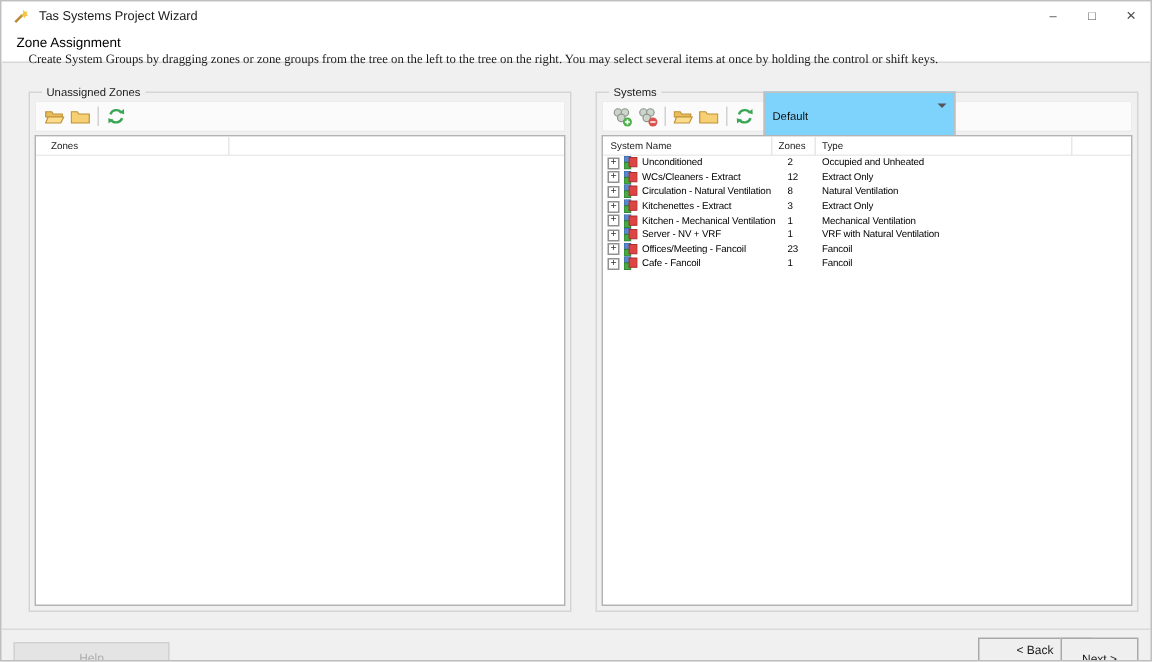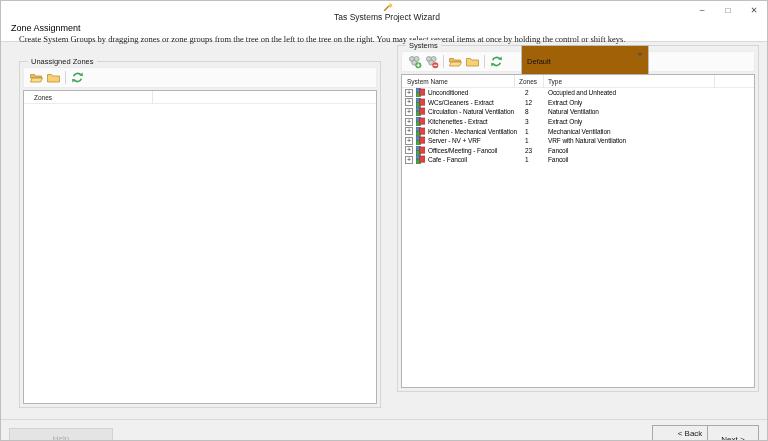--- a/index.html
+++ b/index.html
@@ -3,42 +3,42 @@
 <meta charset="utf-8">
 <style>
   * { margin:0; padding:0; box-sizing:border-box; }
   html,body { width:768px; height:441px; font-family:"Liberation Sans", sans-serif; }
   .window { position:relative; width:768px; height:441px; background:#f0f0f0;
             border:1px solid #bfbfbf; overflow:hidden; }
 
   
   .topband { position:absolute; left:0; top:0; width:100%; height:41px; background:#ffffff;
              border-bottom:1px solid #d8d8d8; }
-  .titlebar { position:relative; height:18px; display:flex; align-items:center;flex-direction:column; }
+  .titlebar { position:relative; height:18px; display:flex; align-items:center; }
   .app-icon { margin-left:8px; display:flex; }
   .title-text { margin-left:6px; font-size:8.5px; color:#1a1a1a; }
   .win-controls { position:absolute; right:0; top:0; height:18px; display:flex; }
   .winbtn { width:26px; height:18px; display:flex; align-items:center; justify-content:center;
             font-size:8.5px; color:#4d4d4d; cursor:default; }
   .hdr-title { margin:4px 0 0 10px; font-size:9px; font-weight:normal; color:#000; }
   .hdr-desc  { margin:1px 0 0 18px; font-size:8.5px; color:#1a1a1a;font-family:Liberation Serif, serif; }
 
   
   .groupbox { position:absolute; border:1px solid #d5d5d5; background:#f0f0f0; }
   .gb-left  { left:18px;  top:60px; width:362px; height:347px; }
-  .gb-right { left:396px; top:44px; width:362px; height:347px; }
+  .gb-right { left:396px; top:60px; width:362px; height:347px; }
   .gb-label { position:absolute; top:-6px; left:8px; background:#f0f0f0; padding:0 3px;
               font-size:7.5px; color:#1a1a1a; line-height:11px; }
 
   .toolbar { position:absolute; left:3px; top:5px; right:3px; height:21px; background:#fbfbfb;
              border:1px solid #ececec; display:flex; align-items:center; padding-left:4px; }
   .tbtn { width:17px; height:17px; display:flex; align-items:center; justify-content:center; }
   .tsep { width:1px; height:13px; background:#d2d2d2; margin:0 3px; }
 
-  .combo { margin-left:16px; position:relative; width:128px; height:34px; background:#a16207;
+  .combo { margin-left:4px; position:relative; width:128px; height:34px; background:#7dd3fc;
            border:1px solid #bfbfbf; display:flex; align-items:center; }
   .combo-val { padding-left:5px; font-size:7.5px; color:#111; }
   .combo-arrow { position:absolute; right:5px; top:7px; width:0; height:0;
                  border-left:3px solid transparent; border-right:3px solid transparent;
                  border-top:3px solid #555; }
 
   
   .list { position:absolute; left:3px; top:28px; right:3px; bottom:3px; background:#fff;
           border:1px solid #b3b3b3; overflow:hidden; }
   .lhead { display:grid; height:13px; border-bottom:1px solid #ececec; align-items:center;

